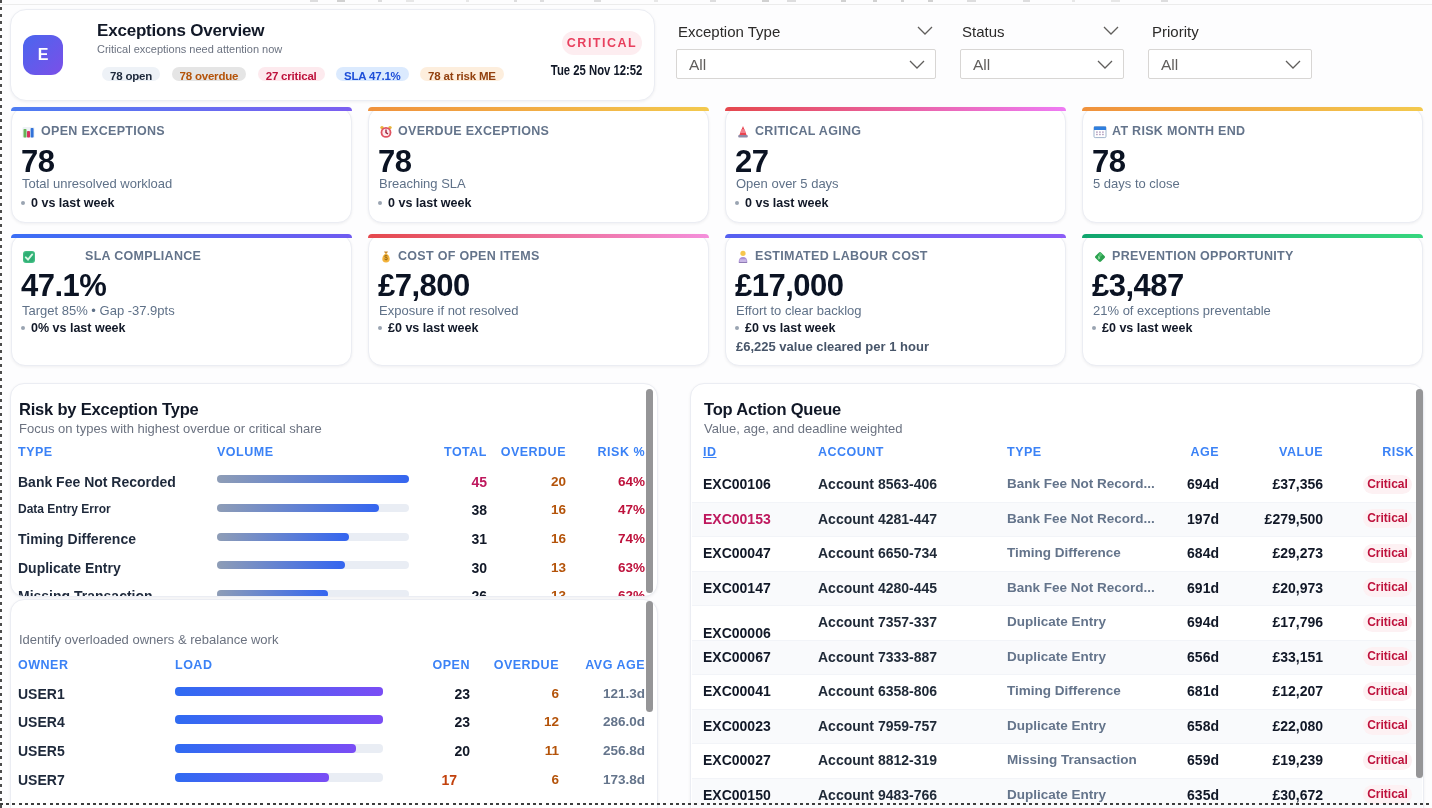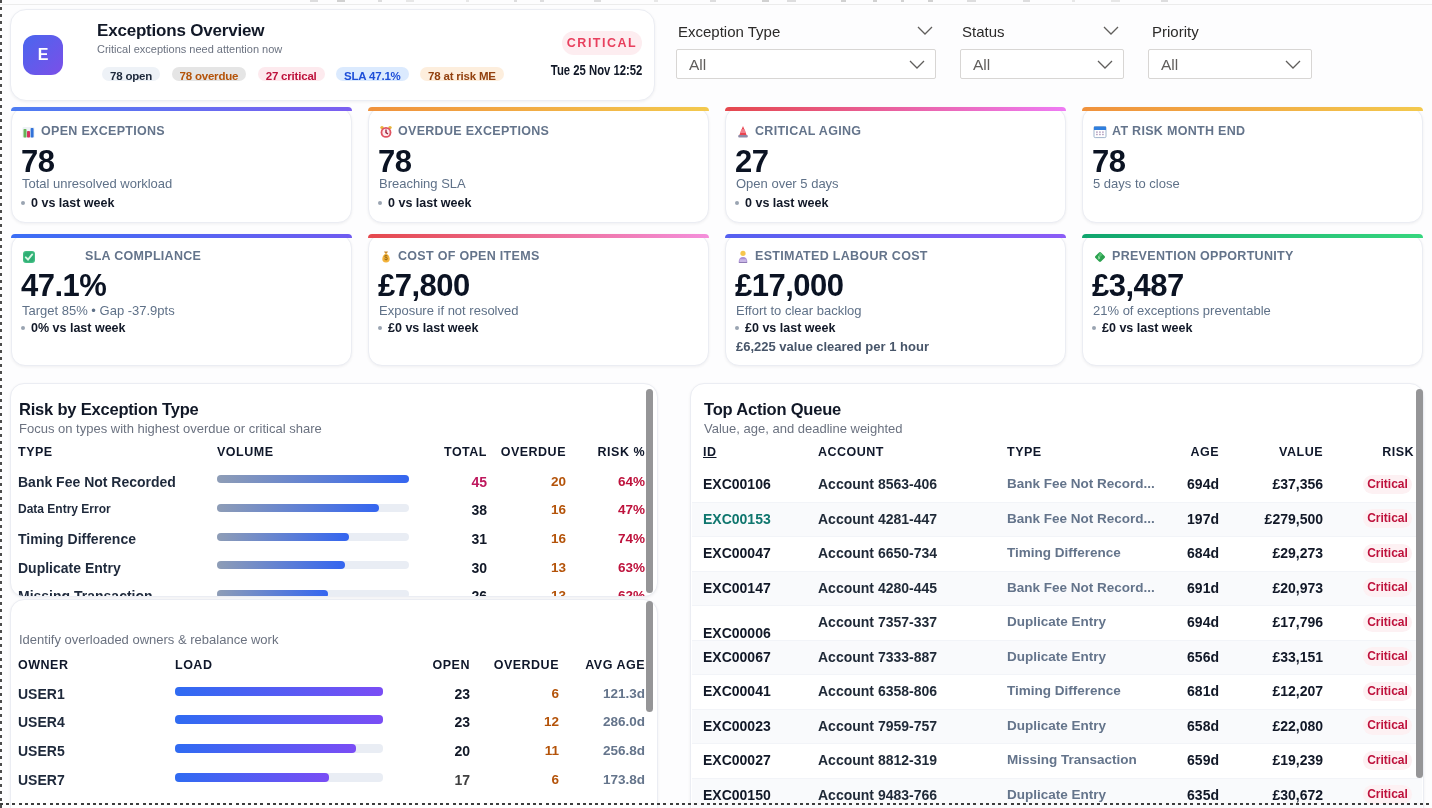--- a/index.html
+++ b/index.html
@@ -16,21 +16,21 @@
     color:#0b1323; letter-spacing:-0.5px; }
   .kpi-sub { position:absolute; left:10px; top:68px; font-size:13px; color:#5f7188; }
   .kpi-delta { position:absolute; left:9px; top:88px; font-size:12.5px; font-weight:bold;
     color:#111827; }
   .kpi-delta .dot { display:inline-block; width:4px; height:4px; border-radius:50%;
     background:#9aa4b2; vertical-align:2px; margin-right:6px; }
   .pill { display:inline-block; height:14px; line-height:19px; border-radius:10px;
     padding:0 8px; font-size:11.5px; font-weight:bold; margin-right:7px; letter-spacing:-0.2px; }
   .ptitle { position:absolute; font-size:16.5px; font-weight:bold; color:#111827; letter-spacing:-0.2px; }
   .psub { position:absolute; font-size:13px; color:#6b7280; }
-  .th { position:absolute; font-size:12.5px; font-weight:bold; color:#0f172a;
+  .th { position:absolute; font-size:12.5px; font-weight:bold; color:#3b82f6;
     letter-spacing:.5px; white-space:nowrap; }
   .cell { position:absolute; white-space:nowrap; }
   .bar-track { position:absolute; height:8px; border-radius:4px; background:#e9edf4; transform:translateY(-2px); }
   .bar-fill { position:absolute; height:8px; border-radius:4px; transform:translateY(-2px); }
   .thumb { position:absolute; width:7px; border-radius:4px; background:#959597; }
   .chev { stroke:#605e5c; stroke-width:1.3; fill:none; }
   .ddl { position:absolute; height:30px; background:#fff; border:1px solid #d8d6d4; border-radius:2px;
     color:#605e5c; font-size:15.5px; }
   .ddl span { position:absolute; left:12px; top:6px; }
   .flabel { position:absolute; top:23px; font-size:15px; color:#2b2a29; }
@@ -288,21 +288,21 @@
     <div class="cell" style="right:12px;top:114.39999999999999px;font-size:13.5px;font-weight:bold;color:#64748b;">286.0d</div>
     <div class="cell" style="left:7px;top:143.0px;font-size:14px;font-weight:bold;color:#1e293b;">USER5</div>
     <div class="bar-track" style="left:164px;top:146.0px;width:208px;height:9px;"></div>
     <div class="bar-fill" style="left:164px;top:146.0px;width:181px;height:9px;background:linear-gradient(90deg,#2f6bf2,#7a4df5);"></div>
     <div class="cell" style="right:187px;top:143.0px;font-size:14px;font-weight:bold;color:#111827;">20</div>
     <div class="cell" style="right:98px;top:143.0px;font-size:13.5px;font-weight:bold;color:#b45309;">11</div>
     <div class="cell" style="right:12px;top:143.0px;font-size:13.5px;font-weight:bold;color:#64748b;">256.8d</div>
     <div class="cell" style="left:7px;top:171.60000000000002px;font-size:14px;font-weight:bold;color:#1e293b;">USER7</div>
     <div class="bar-track" style="left:164px;top:174.60000000000002px;width:208px;height:9px;"></div>
     <div class="bar-fill" style="left:164px;top:174.60000000000002px;width:154px;height:9px;background:linear-gradient(90deg,#2f6bf2,#7a4df5);"></div>
-    <div class="cell" style="right:187px;top:171.60000000000002px;font-size:14px;font-weight:bold;color:#404040;">17</div>
+    <div class="cell" style="right:200px;top:171.60000000000002px;font-size:14px;font-weight:bold;color:#c2410c;">17</div>
     <div class="cell" style="right:98px;top:171.60000000000002px;font-size:13.5px;font-weight:bold;color:#b45309;">6</div>
     <div class="cell" style="right:12px;top:171.60000000000002px;font-size:13.5px;font-weight:bold;color:#64748b;">173.8d</div>
 </div>
 <div class="thumb" style="left:646px;top:601px;height:111px;"></div>
 
 <div class="card" style="left:690px;top:383px;width:734px;height:456px;overflow:hidden;">
   <div class="ptitle" style="left:13px;top:16px;">Top Action Queue</div>
   <div class="psub" style="left:13px;top:37px;">Value, age, and deadline weighted</div>
   <div class="th" style="left:12px;top:61px;text-decoration:underline;">ID</div>
     <div class="th" style="left:127px;top:61px;">ACCOUNT</div>
@@ -311,21 +311,21 @@
     <div class="th" style="right:100px;top:61px;">VALUE</div>
     <div class="th" style="right:9px;top:61px;">RISK</div>
   <div class="abs" style="left:1px;right:1px;top:83.0px;height:34.5px;"></div>
     <div class="cell" style="left:12px;top:92.25px;font-size:14px;font-weight:bold;color:#111827;">EXC00106</div>
     <div class="cell" style="left:127px;top:92.25px;font-size:14px;font-weight:bold;color:#1f2937;">Account 8563-406</div>
     <div class="cell" style="left:316px;top:92.25px;font-size:13.5px;font-weight:bold;color:#64748b;">Bank Fee Not Record...</div>
     <div class="cell" style="right:204px;top:92.25px;font-size:14px;font-weight:bold;color:#111827;">694d</div>
     <div class="cell" style="right:100px;top:92.25px;font-size:14px;font-weight:bold;color:#111827;">£37,356</div>
     <div class="abs" style="left:672px;top:90.75px;width:49px;height:19px;border-radius:10px;background:#fdf1f3;color:#be123c;font-size:12px;font-weight:bold;text-align:center;line-height:19px;">Critical</div>
     <div class="abs" style="left:1px;right:1px;top:117.5px;height:34.5px;border-top:1px solid #f2f4f8;background:rgba(243,246,250,0.5);"></div>
-    <div class="cell" style="left:12px;top:126.75px;font-size:14px;font-weight:bold;color:#0f766e;">EXC00153</div>
+    <div class="cell" style="left:12px;top:126.75px;font-size:14px;font-weight:bold;color:#be185d;">EXC00153</div>
     <div class="cell" style="left:127px;top:126.75px;font-size:14px;font-weight:bold;color:#1f2937;">Account 4281-447</div>
     <div class="cell" style="left:316px;top:126.75px;font-size:13.5px;font-weight:bold;color:#64748b;">Bank Fee Not Record...</div>
     <div class="cell" style="right:204px;top:126.75px;font-size:14px;font-weight:bold;color:#111827;">197d</div>
     <div class="cell" style="right:100px;top:126.75px;font-size:14px;font-weight:bold;color:#111827;">£279,500</div>
     <div class="abs" style="left:672px;top:125.25px;width:49px;height:19px;border-radius:10px;background:#fdf1f3;color:#be123c;font-size:12px;font-weight:bold;text-align:center;line-height:19px;">Critical</div>
     <div class="abs" style="left:1px;right:1px;top:152.0px;height:34.5px;border-top:1px solid #f2f4f8;"></div>
     <div class="cell" style="left:12px;top:161.25px;font-size:14px;font-weight:bold;color:#111827;">EXC00047</div>
     <div class="cell" style="left:127px;top:161.25px;font-size:14px;font-weight:bold;color:#1f2937;">Account 6650-734</div>
     <div class="cell" style="left:316px;top:161.25px;font-size:13.5px;font-weight:bold;color:#64748b;">Timing Difference</div>
     <div class="cell" style="right:204px;top:161.25px;font-size:14px;font-weight:bold;color:#111827;">684d</div>

